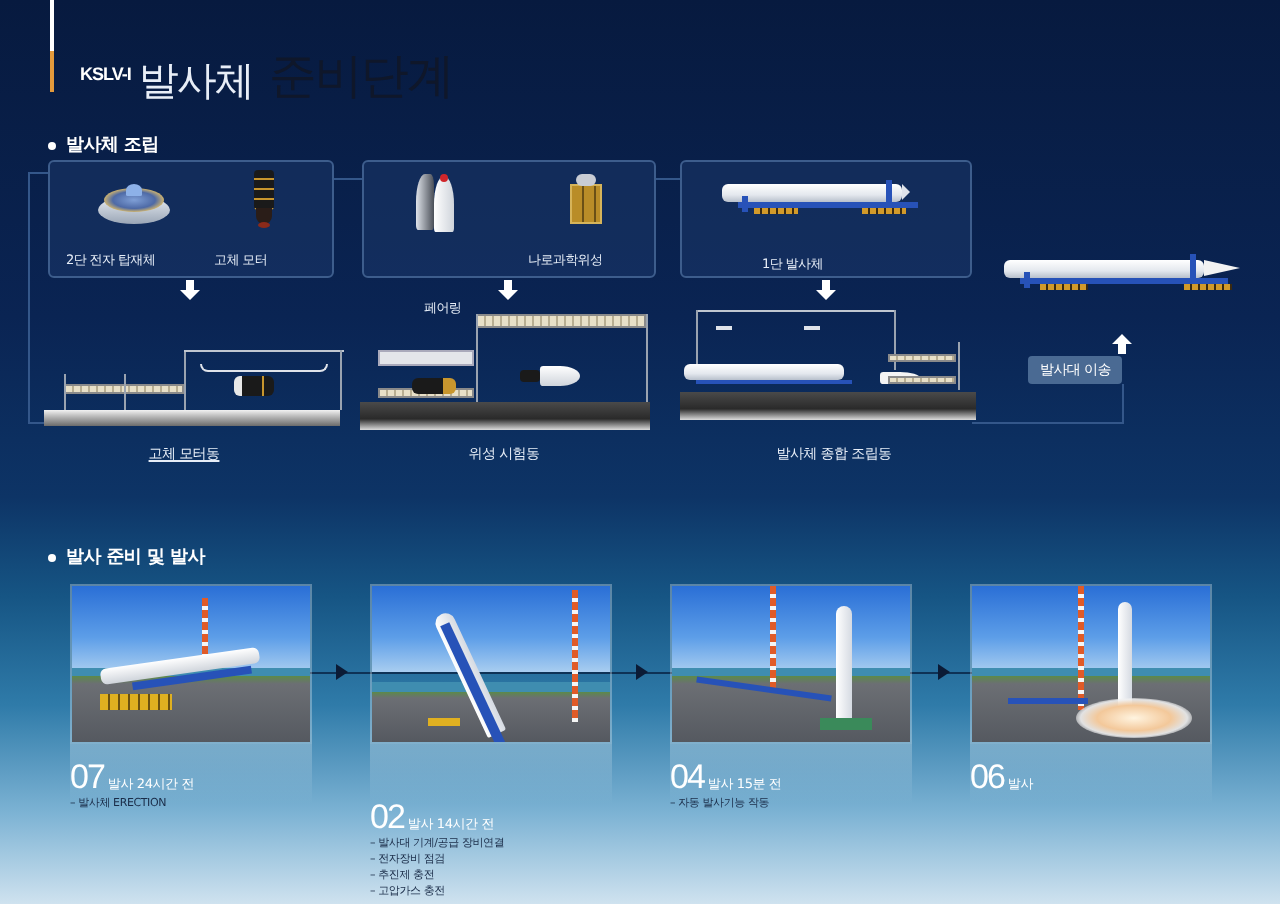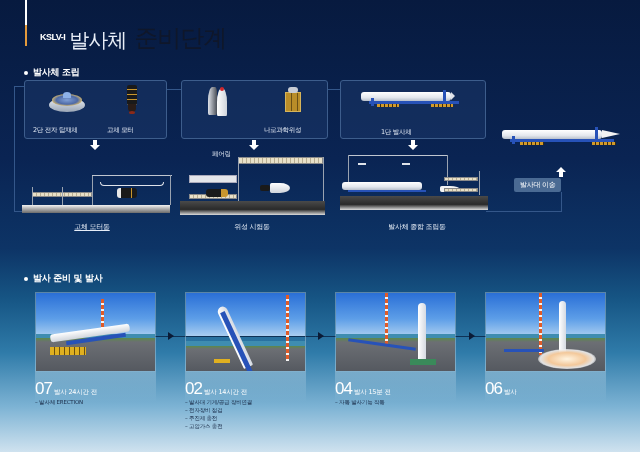--- a/index.html
+++ b/index.html
@@ -244,21 +244,21 @@
 
 <div class="abs" style="left:35px; top:380px;">
   <div style="display:flex; align-items:flex-end;">
     <span class="step-num">07</span>
     <span class="step-time">발사 24시간 전</span>
   </div>
   <div class="step-note" style="margin-top:1px;">– 발사체 ERECTION</div>
 </div>
 
 <div class="abs" style="left:185px; top:380px;">
-  <div style="display:flex; align-items:flex-end;">
+  <div style="display:flex; align-items:flex-end;margin-top:20px;">
     <span class="step-num">02</span>
     <span class="step-time">발사 14시간 전</span>
   </div>
   <div class="step-note" style="margin-top:1px;">– 발사대 기계/공급 장비연결</div>
   <div class="step-note">– 전자장비 점검</div>
   <div class="step-note">– 추진제 충전</div>
   <div class="step-note">– 고압가스 충전</div>
 </div>
 
 <div class="abs" style="left:335px; top:380px;">

